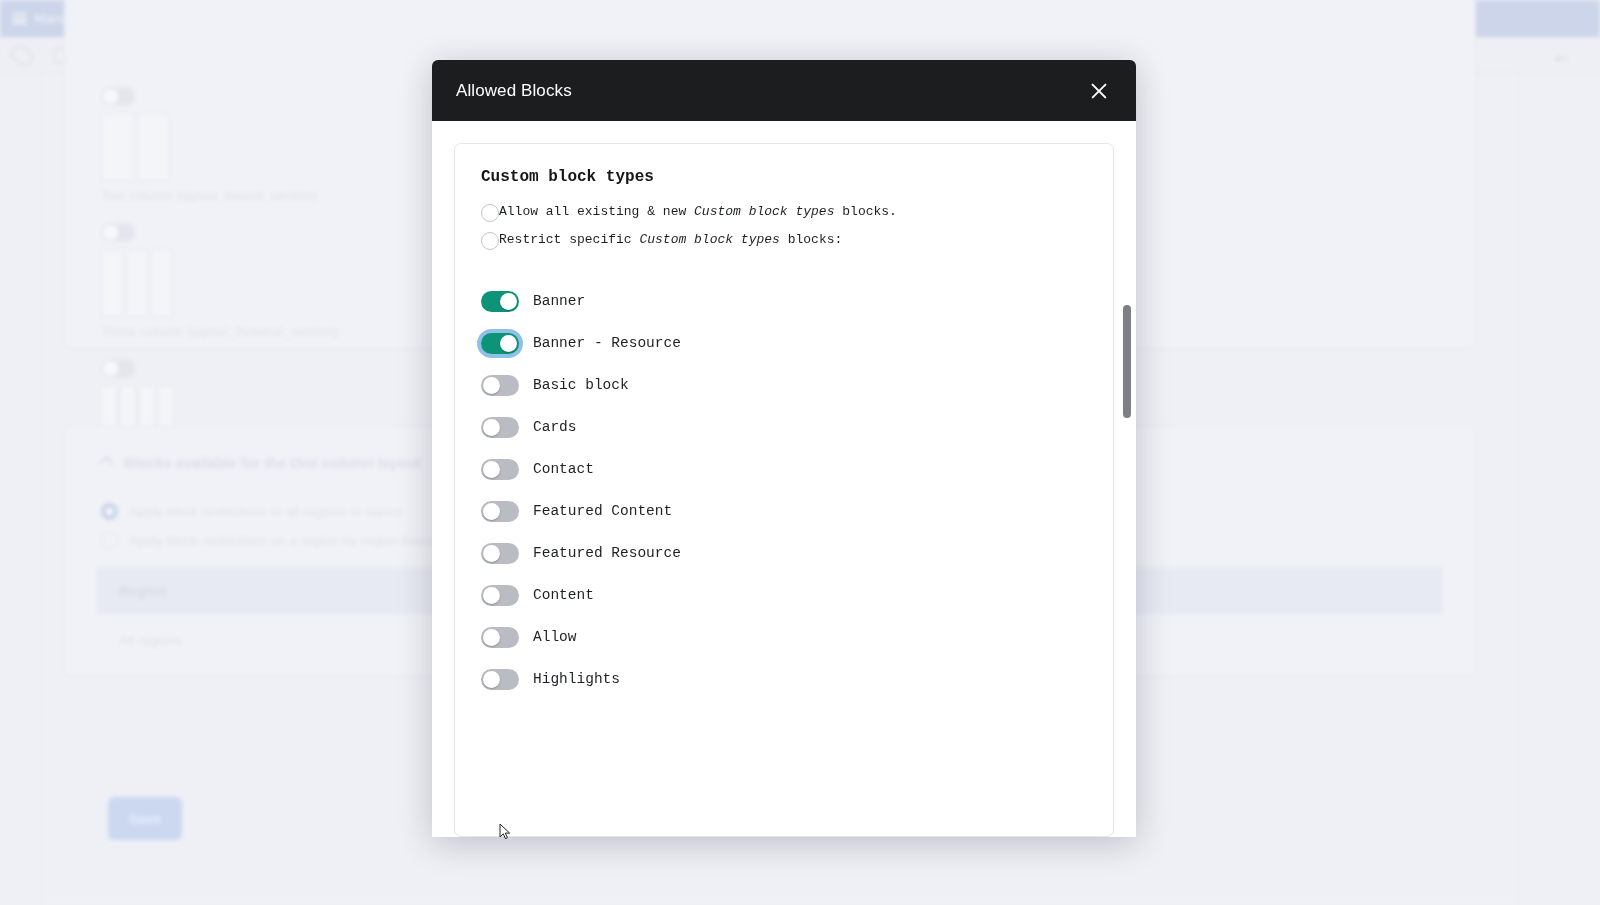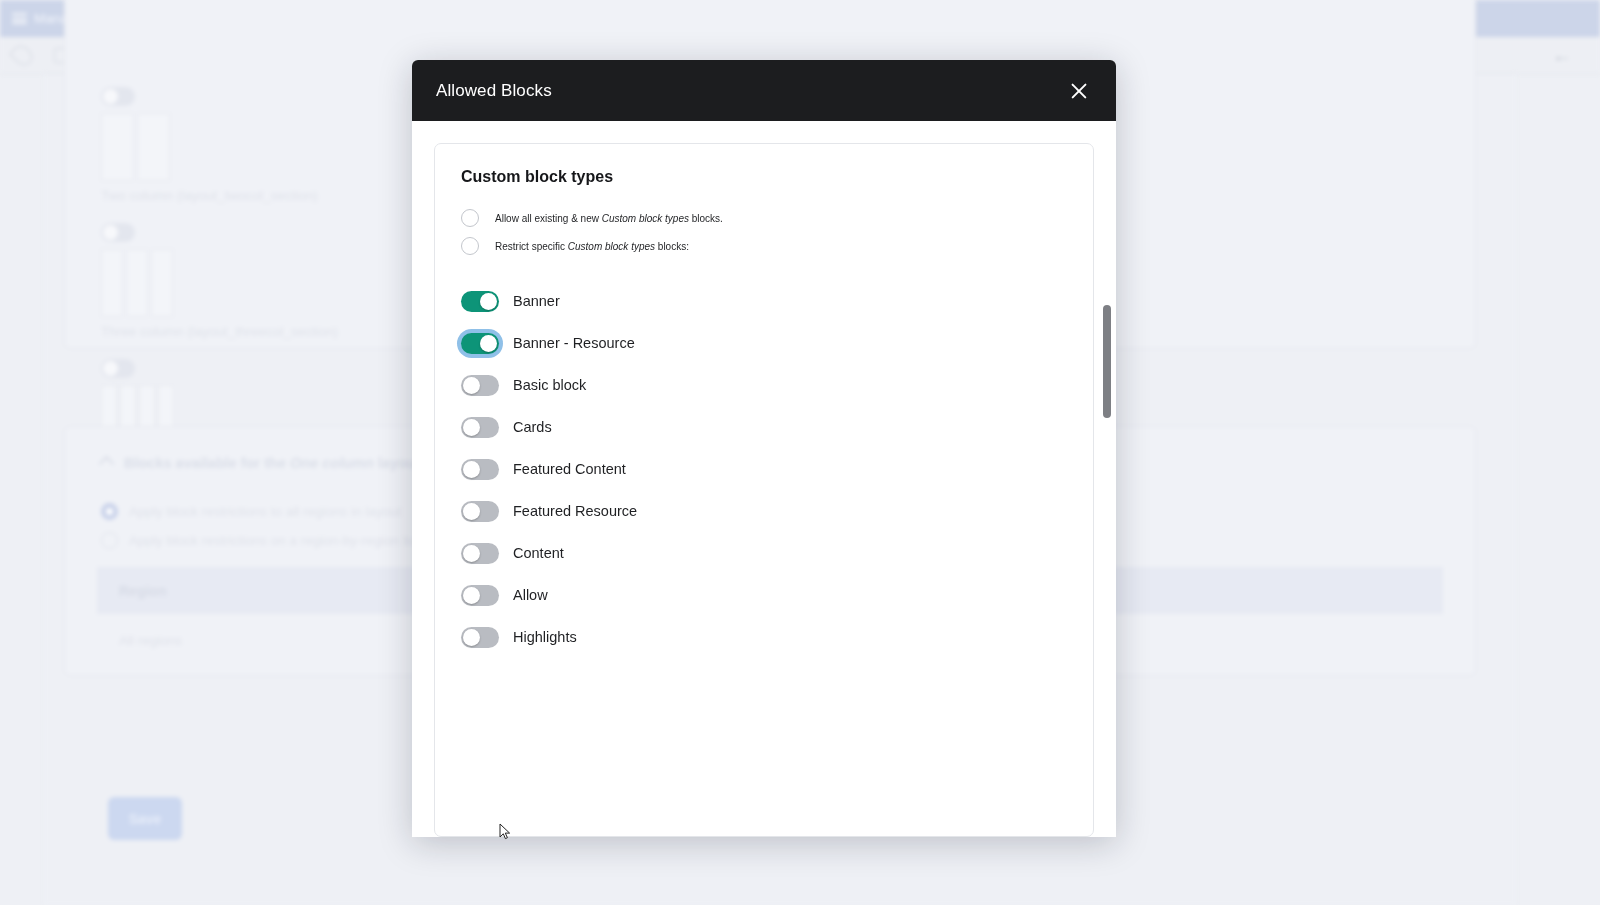--- a/index.html
+++ b/index.html
@@ -116,21 +116,21 @@
   .bg-save {
     position: absolute; left: 64px; top: 723px;
     width: 74px; height: 43px; border-radius: 6px;
     background: #ccd8f0; color: #e7edf9;
     display: flex; align-items: center; justify-content: center;
     font-size: 14px; font-weight: 700;
   }
 
   
   #modal {
-    position: absolute; left: 412px; top: 60px; width: 704px; height: 777px;
+    position: absolute; left: 432px; top: 60px; width: 704px; height: 777px;
     background: #ffffff;
     border-radius: 6px 6px 0 0;
     box-shadow: 0 6px 34px rgba(20,25,40,.22);
     overflow: hidden;
     display: flex; flex-direction: column;
   }
   #modal-header {
     height: 61px; background: #1c1d1f; flex: 0 0 61px;
     display: flex; align-items: center; justify-content: space-between;
     padding: 0 22px 0 24px;
@@ -152,28 +152,29 @@
     background: #ffffff;
   }
   #card {
     position: relative;
     border: 1px solid #e4e6ea;
     border-radius: 7px;
     background: #ffffff;
     height: 100%;
     padding: 24px 26px 0 26px;
     overflow: hidden;
+    font-family: Liberation Mono, monospace;
   }
   #card-title {
     font-size: 16px; font-weight: 700; color: #16171a; margin-bottom: 18px;
   }
 
   .radio-row {
-    display: flex; align-items: center; gap: 16px;
-    height: 28px; font-size: 10px; color: #1f2023;
+    display: flex; align-items: flex-start; gap: 0;
+    height: 28px; font-size: 13px; color: #1f2023;
   }
   .radio {
     flex: 0 0 auto; width: 18px; height: 18px; border-radius: 50%;
     border: 1.6px solid #c3c6cc; background: #fff; cursor: pointer;
   }
   .radio.selected {
     border: 5.5px solid #1a56d6; background: #ffffff;
   }
   .radio-label em { font-style: italic; }
 
@@ -372,20 +373,24 @@
           <div class="toggle-row">
             <span class="toggle"></span>
             <span>Basic block</span>
           </div>
           <div class="toggle-row">
             <span class="toggle"></span>
             <span>Cards</span>
           </div>
           <div class="toggle-row">
             <span class="toggle"></span>
+            <span>Contact</span>
+          </div>
+          <div class="toggle-row">
+            <span class="toggle"></span>
             <span>Featured Content</span>
           </div>
           <div class="toggle-row">
             <span class="toggle"></span>
             <span>Featured Resource</span>
           </div>
           <div class="toggle-row">
             <span class="toggle"></span>
             <span>Content</span>
           </div>

